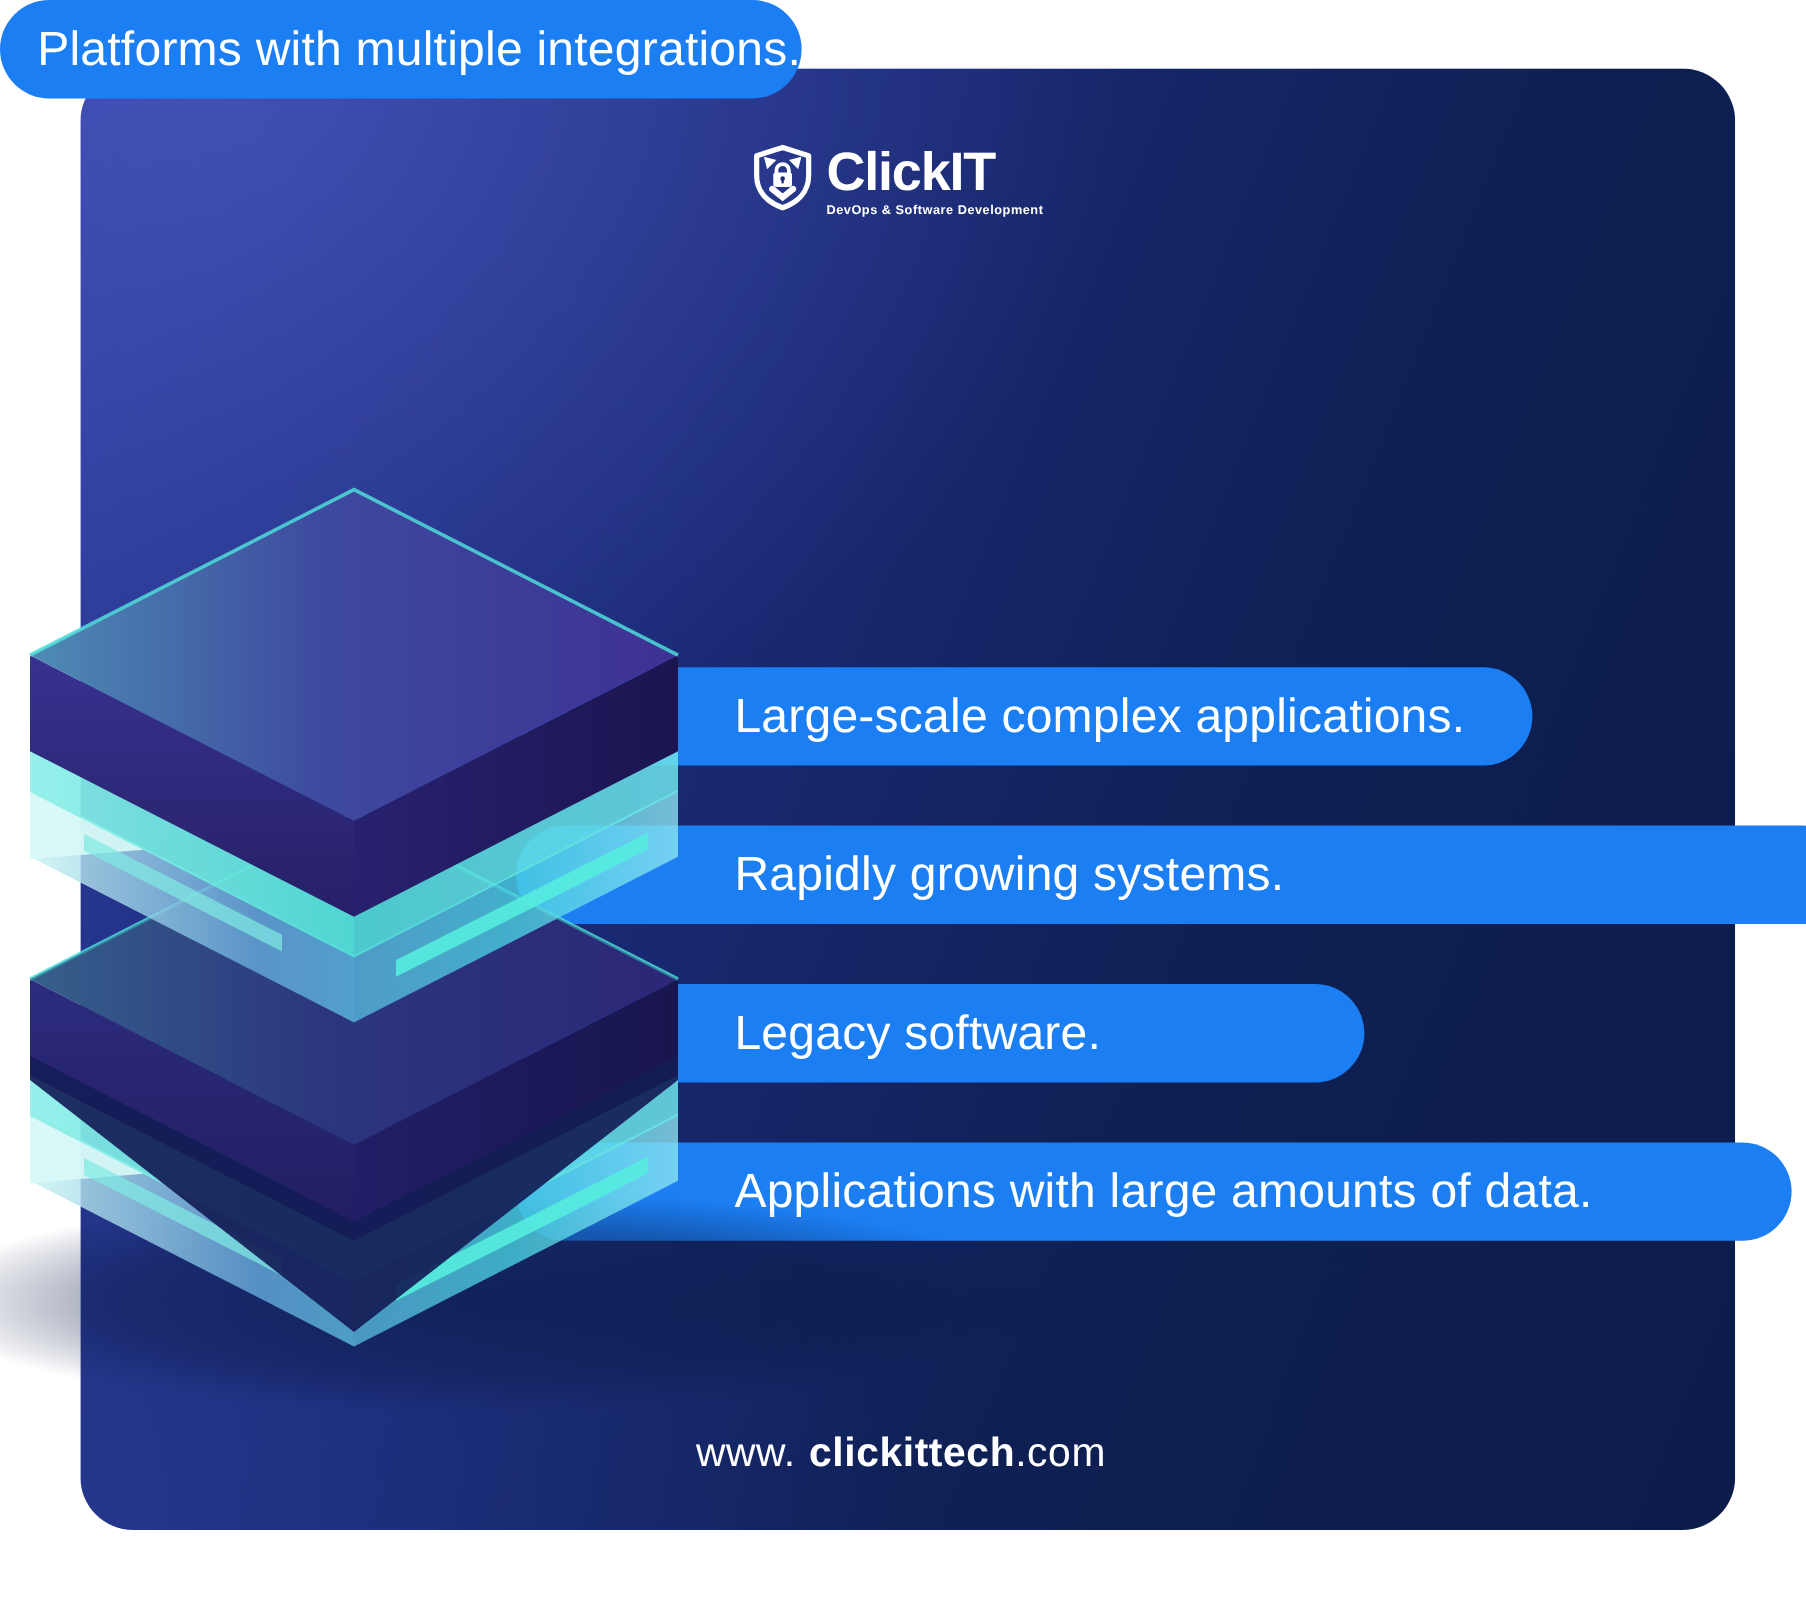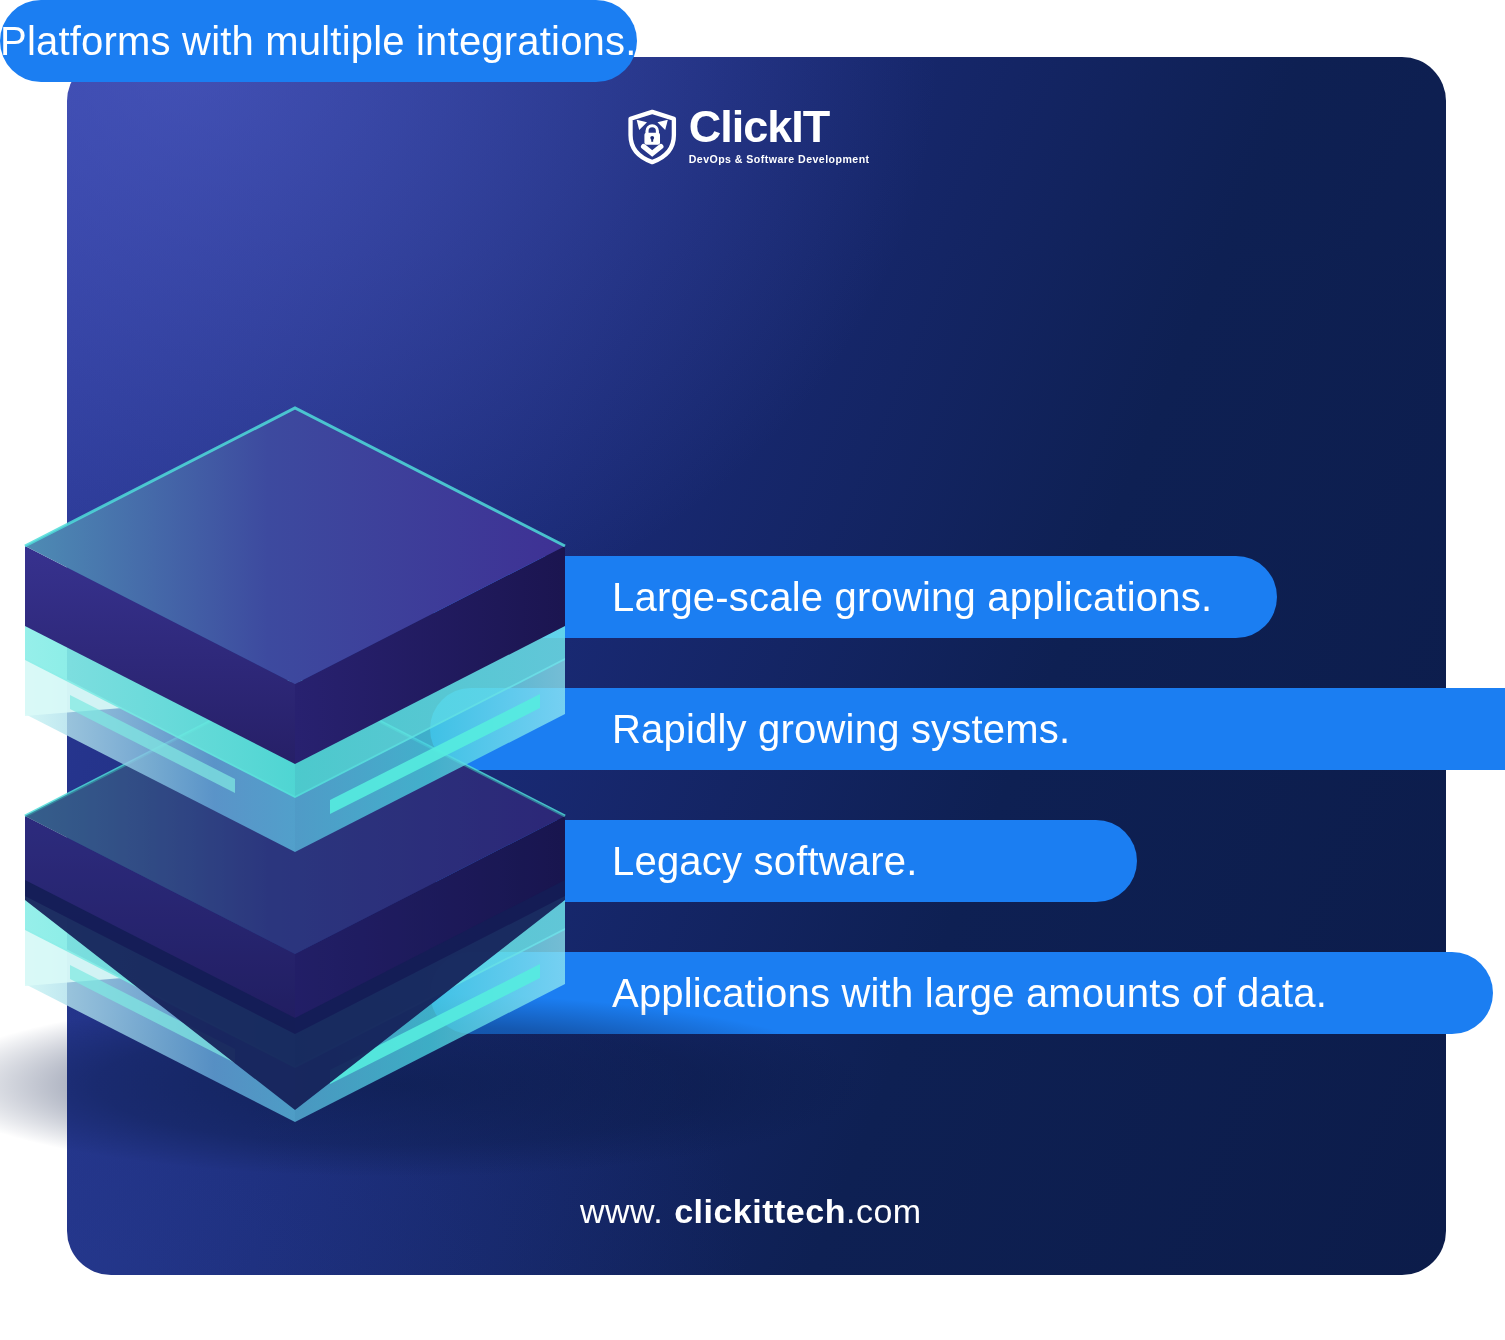--- a/index.html
+++ b/index.html
@@ -16,23 +16,23 @@
     width:1379px;height:1218px;
     border-radius:44px;
     background:
       radial-gradient(120% 110% at 8% 0%, rgba(86,100,205,.55), rgba(86,100,205,0) 46%),
       radial-gradient(90% 70% at 0% 100%, rgba(48,74,165,.30), rgba(48,74,165,0) 55%),
       linear-gradient(112deg,#2e3c9e 0%,#1a2a76 36%,#0e2053 66%,#0c1c4a 100%);
     z-index:1;
   }
   .logo{
     position:absolute;
-    left:50%;top:104px;
+    left:50%;top:120px;
     transform:translateX(-52%);
-    display:flex;align-items:flex-end;gap:11px;
+    display:flex;align-items:flex-start;gap:11px;
     z-index:3;
   }
   .logo .shield{width:52px;height:56px;flex:0 0 auto;}
   .logo .logo-text{display:flex;flex-direction:column;}
   .logo .brand{
     color:#fff;font-weight:700;font-size:45px;line-height:1;
     letter-spacing:-1px;
   }
   .logo .tagline{
     color:#fff;font-weight:700;font-size:10.6px;letter-spacing:.45px;
@@ -48,20 +48,21 @@
     z-index:3;
   }
   .pill{
     position:absolute;
     height:82px;border-radius:41px;
     background:#1b7ef2;
     display:flex;align-items:center;
     color:#ffffff;font-size:40px;letter-spacing:.2px;
     white-space:nowrap;
     z-index:2;
+    padding-left:31px;
   }
   .pill:nth-of-type(1){top:424px;left:310px;width:956px;padding-left:302px;}
   .pill:nth-of-type(2){top:556px;left:430px;width:665px;padding-left:182px;}
   .pill:nth-of-type(3){top:688px;left:430px;width:932px;padding-left:182px;}
   .pill:nth-of-type(4){top:820px;left:430px;width:525px;padding-left:182px;}
   .pill:nth-of-type(5){top:952px;left:430px;width:881px;padding-left:182px;}
   .stack-svg{
     position:absolute;left:0;top:388px;
     width:900px;height:790px;
     z-index:4;pointer-events:none;
@@ -75,21 +76,21 @@
   .footer .b{font-weight:700;margin-left:11px;}
 </style>
 </head>
 <body>
 
 <div class="page">
 
   <div class="card"></div>
 
   <div class="pill">
-    <span>Large-scale growing applications.</span>
+    <span>Large-scale complex applications.</span>
   </div>
   <div class="pill">
     <span>Rapidly growing systems.</span>
   </div>
   <div class="pill">
     <span>Legacy software.</span>
   </div>
   <div class="pill">
     <span>Applications with large amounts of data.</span>
   </div>

